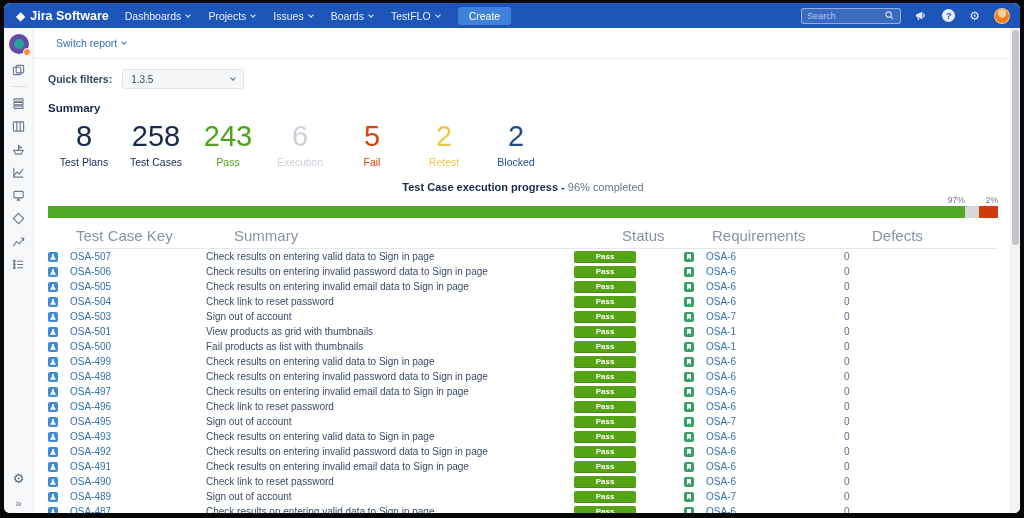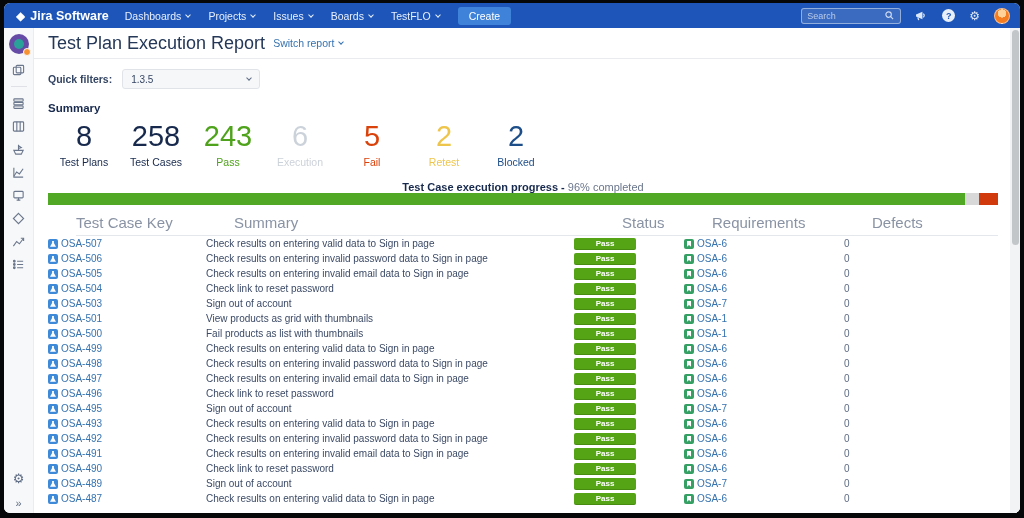--- a/index.html
+++ b/index.html
@@ -53,21 +53,21 @@
   
   .main { flex:1; position:relative; padding:0 22px 0 14px; overflow:hidden; background:#fff; }
   .page-header { height:31px; display:flex; align-items:center; border-bottom:1px solid #e9ebef;
                  margin:0 -22px 0 -14px; padding:0 22px 0 14px; }
   .page-title { font-size:18px; color:#253858; font-weight:400; }
   .switch-link { font-size:10.5px; color:#3572b0; margin-left:8px; display:flex; align-items:center; cursor:pointer; }
   .switch-link .chev { border-color:#3572b0; }
 
   .quick-filters { margin-top:10px; display:flex; align-items:center; }
   .qf-label { font-size:10.5px; font-weight:bold; color:#344563; margin-right:10px; }
-  .qf-select { width:138px; height:20px; background:#f6f7f9; border:1px solid #e0e3e8; border-radius:3px;
+  .qf-select { width:122px; height:20px; background:#f6f7f9; border:1px solid #e0e3e8; border-radius:3px;
                display:flex; align-items:center; justify-content:space-between; padding:0 8px;
                font-size:10px; color:#344563; cursor:pointer; }
   .qf-select .chev { border-color:#5e6c84; }
 
   .summary-heading { margin-top:13px; font-size:11.5px; font-weight:bold; color:#17294d; }
   .summary-row { display:flex; margin-top:6px; }
   .sum-item { width:72px; text-align:center; }
   .sum-value { font-size:29px; font-weight:400; line-height:1.15; }
   .sum-label { font-size:10.5px; margin-top:3px; }
 
@@ -78,21 +78,21 @@
   .progress-bar { height:12px; display:flex; width:100%; overflow:hidden; }
   .progress-bar .seg { height:100%; }
 
   
   .tbl { margin-top:9px; }
   .thead { display:grid; grid-template-columns:158px 368px 110px 160px 1fr;
            font-size:15px; color:#8993a4; padding-bottom:4px; border-bottom:1px solid #e4e7ec;margin-left:28px; }
   .thead .h-status { padding-left:20px; }
   .trow { display:grid; grid-template-columns:158px 368px 110px 160px 1fr;
           align-items:center; height:15px; }
-  .c-key, .c-req { display:flex; align-items:center; gap:3px; }
+  .c-key, .c-req { display:flex; align-items:center; gap:12px; }
   .key-link { font-size:10px; color:#3572b0; text-decoration:none; cursor:pointer; white-space:nowrap; }
   .c-sum { font-size:10px; color:#3b4a66; white-space:nowrap; overflow:hidden; }
   .c-def { font-size:10px; color:#5e6c84; }
   .tc-icon { width:10px; height:10px; border-radius:2px; background:#3e8ad8; position:relative; flex:0 0 auto; }
   .tc-icon::before { content:""; position:absolute; left:2px; top:2px; width:6px; height:6px; background:#fff;
                      clip-path:polygon(35% 0,65% 0,65% 38%,100% 100%,0 100%,35% 38%); }
   .req-icon { width:10px; height:10px; border-radius:2px; background:#36a064; position:relative; flex:0 0 auto; }
   .req-icon::before { content:""; position:absolute; left:3px; top:2px; width:4px; height:6px; background:#fff;
                       clip-path:polygon(0 0,100% 0,100% 100%,50% 68%,0 100%); }
   .pill { display:block; width:62px; height:12px; border-radius:2px; color:#fff; font-size:8px; font-weight:bold;
@@ -228,21 +228,20 @@
             <line x1="5.5" y1="10.5" x2="12" y2="10.5"></line>
           </svg>
       </span>
       <span class="sb-spacer"></span>
       <span class="sb-gear">⚙</span>
       <span class="sb-expand">»</span>
     </aside>
 
     <main class="main">
       <div class="page-header">
-        <h1 class="page-title">Test Plan Execution Report</h1>
         <span class="switch-link">
           <span>Switch report</span>
             <span class="chev"></span>
         </span>
       </div>
 
       <div class="quick-filters">
         <span class="qf-label">Quick filters:</span>
         <div class="qf-select">
           <span>1.3.5</span>
@@ -284,20 +283,24 @@
 
   <div class="sum-item">
     <div class="sum-value" style="color: rgb(29, 78, 137);">2</div>
     <div class="sum-label" style="color: rgb(29, 78, 137);">Blocked</div>
   </div>
 </div>
 
       <div class="progress-title">
         <b>Test Case execution progress -</b> <span>96% completed</span>
       </div>
+      <div class="progress-labels" id="progress-labels">
+          <span style="left: 96.5%;">97%</span>
+          <span style="left: 100%;">2%</span>
+        </div>
       <div class="progress-bar" id="progress-bar">
           <div class="seg" style="width: 96.5%; background: rgb(81, 168, 37);"></div>
           <div class="seg" style="width: 1.5%; background: rgb(216, 216, 216);"></div>
           <div class="seg" style="width: 2%; background: rgb(209, 58, 12);"></div>
         </div>
 
       <div class="tbl">
         <div class="thead">
           <div>Test Case Key</div>
           <div>Summary</div>

